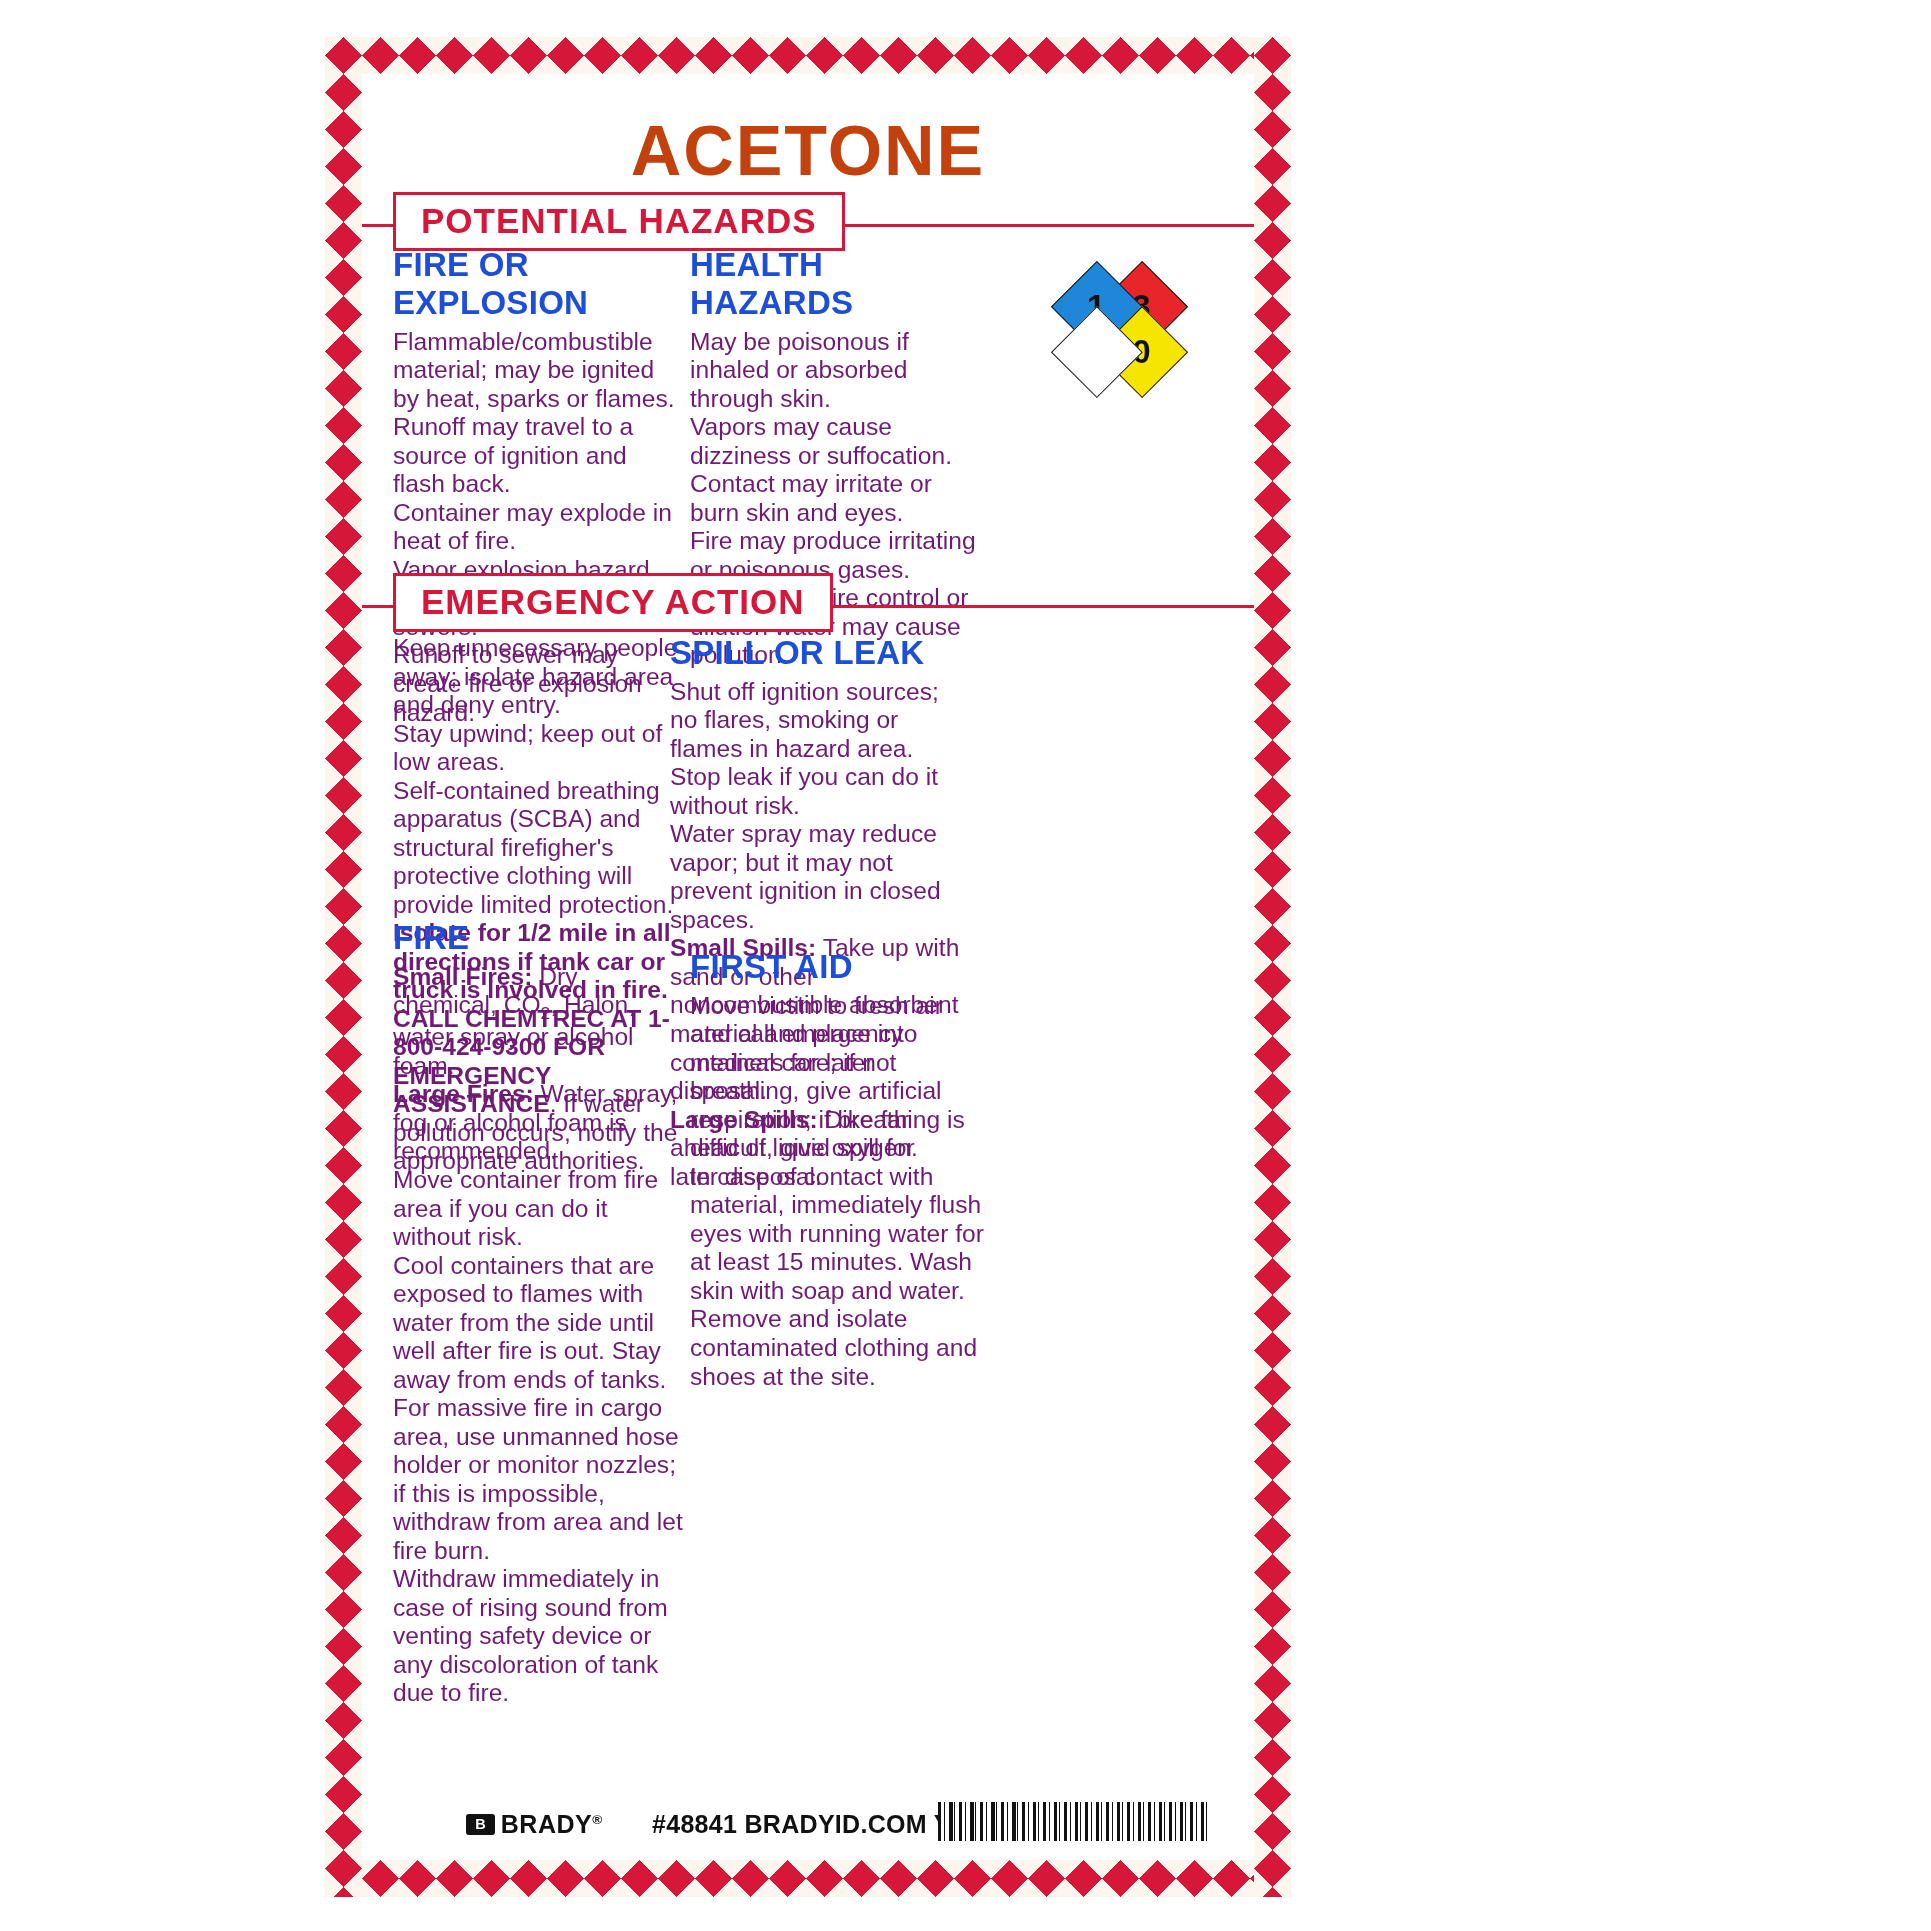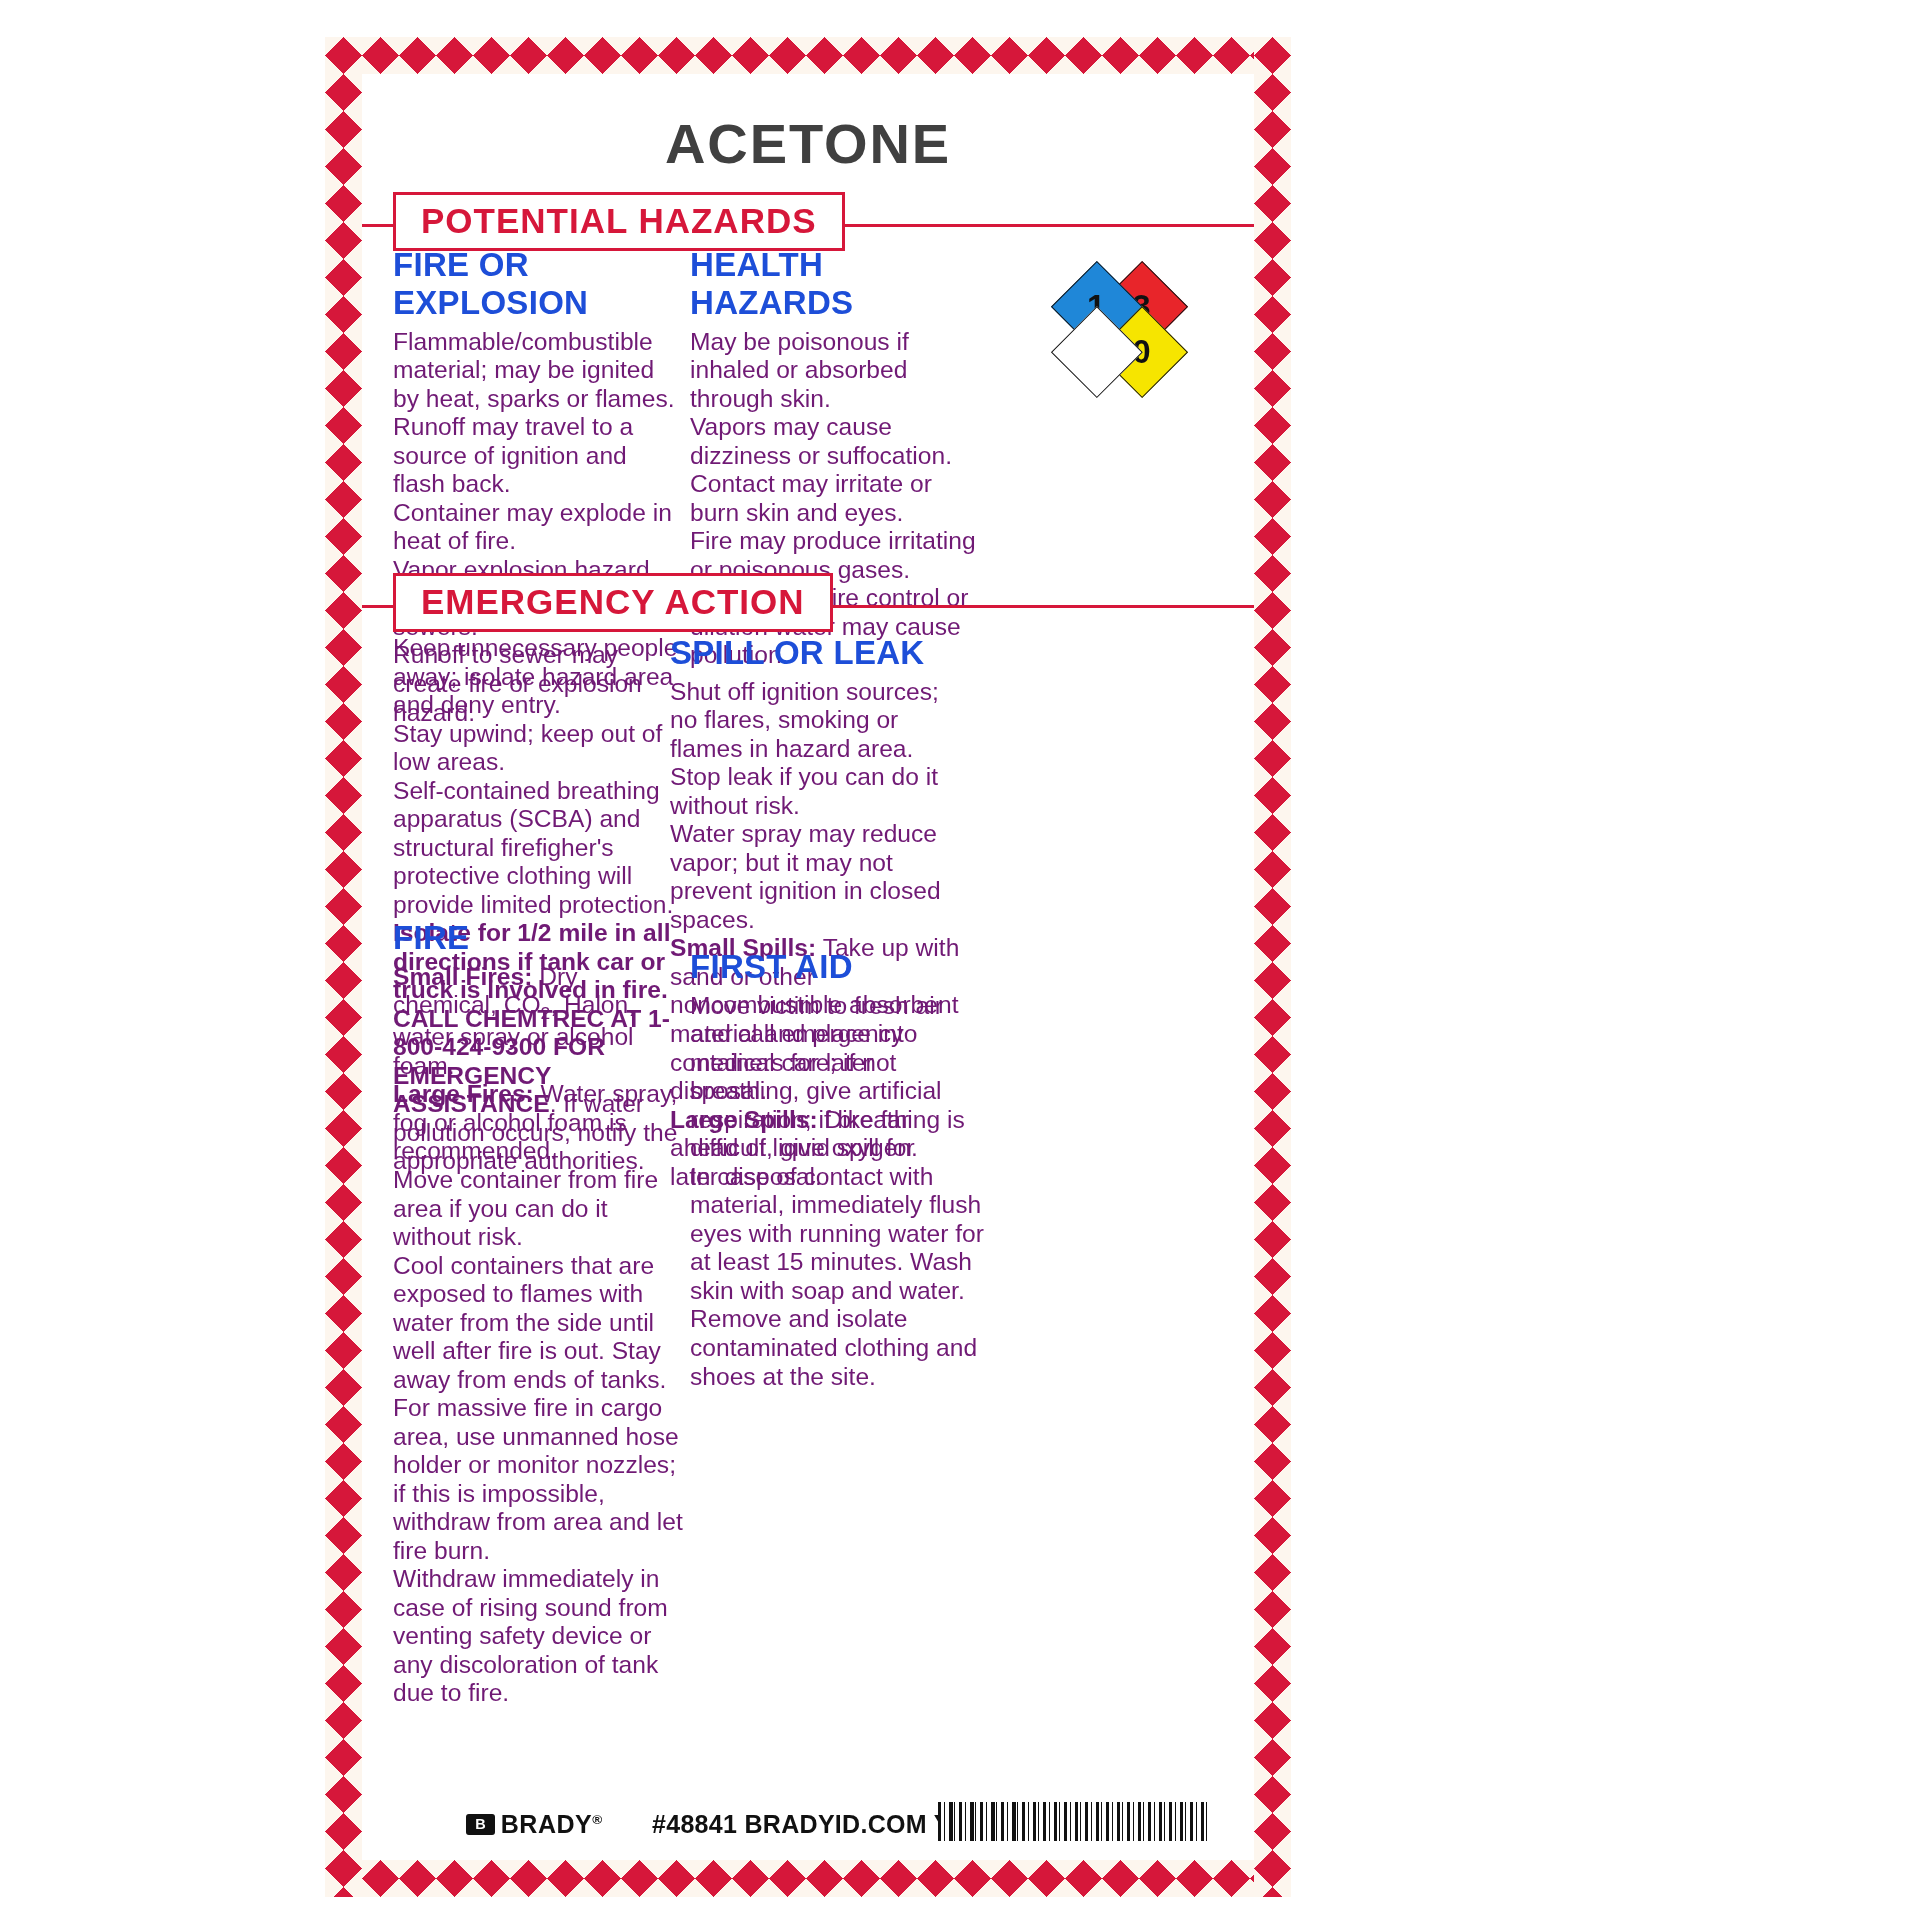--- a/index.html
+++ b/index.html
@@ -68,24 +68,24 @@
     padding: 0;
   }
 
   
   .title {
     position: absolute;
     left: 0;
     top: 37px;
     width: 892px;
     text-align: center;
-    font-size: 56px;
+    font-size: 70px;
     font-weight: bold;
     letter-spacing: 1.9px;
-    color: #404040;
+    color: #c2410c;
     font-family: "Liberation Sans", sans-serif;
   }
 
   
   .sec-header {
     position: absolute;
     border: 3.9px solid #d6173a;
     background: #ffffff;
     color: #d6173a;
     font-weight: bold;

